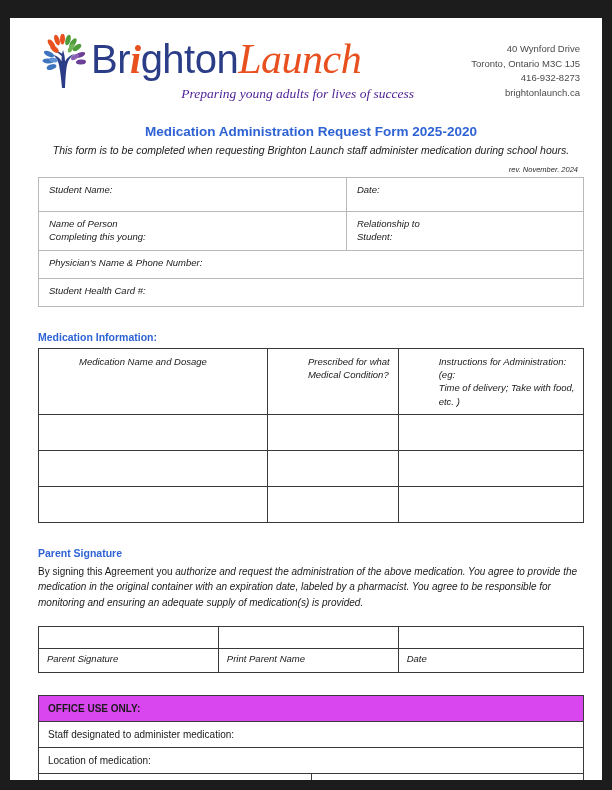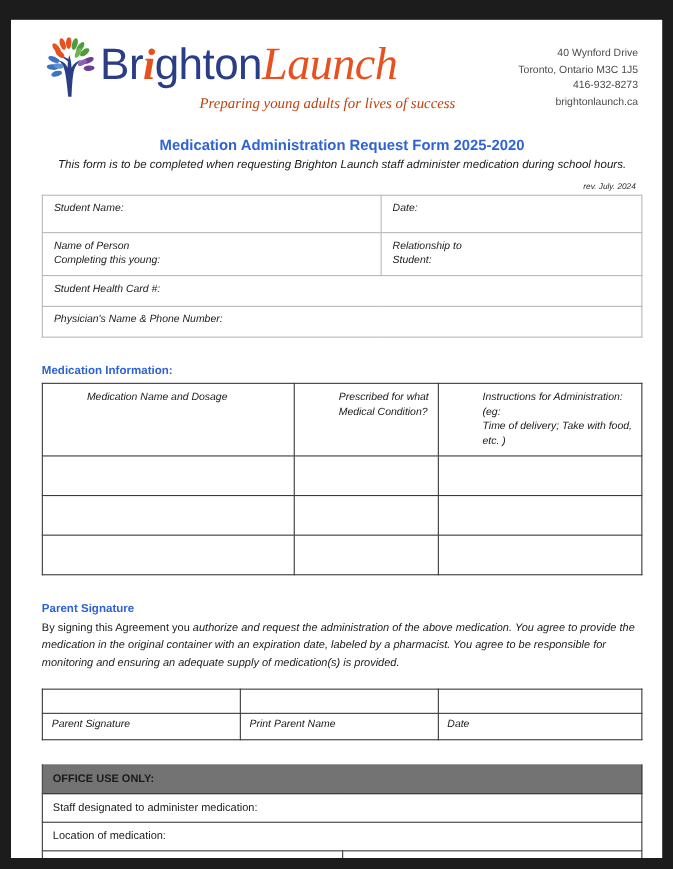--- a/index.html
+++ b/index.html
@@ -66,21 +66,21 @@
     font-family: "Liberation Serif", serif;
     font-style: italic;
     font-size: 42px;
     color: #e8511f;
     letter-spacing: -0.5px;
   }
   .tagline {
     font-family: "Liberation Serif", serif;
     font-style: italic;
     font-size: 13.5px;
-    color: #c2410c;
+    color: #4c1d95;
     text-align: right;
     margin-top: -4px;
     padding-right: 4px;
   }
 
   .addressblock {
     text-align: right;
     font-size: 9.5px;
     line-height: 1.55;
     color: #4a4a4a;
@@ -194,21 +194,21 @@
   }
   .office-table td {
     border: 1px solid #3a3a3a;
     font-size: 10px;
     color: #1a1a1a;
     padding: 6px 9px;
     vertical-align: middle;
     height: 26px;
   }
   .office-head td {
-    background: #737373;
+    background: #d946ef;
     font-weight: bold;
   }
 </style>
 </head>
 <body>
 
 <div id="page-frame">
   <div class="sheet">
 
     <div class="header">
@@ -251,43 +251,43 @@
       <div class="addressblock">
         <div>40 Wynford Drive</div>
         <div>Toronto, Ontario  M3C 1J5</div>
         <div>416-932-8273</div>
         <div>brightonlaunch.ca</div>
       </div>
     </div>
 
     <div class="form-title">Medication Administration Request Form 2025-2020</div>
     <div class="form-subtitle">This form is to be completed when requesting Brighton Launch staff administer medication during school hours.</div>
-    <div class="rev-note">rev. July. 2024</div>
+    <div class="rev-note">rev. November. 2024</div>
 
     <table class="student-table">
       <tbody>
           <tr class="st-h1">
         <td style="width:56.5%">Student Name:</td>
         <td style="width:43.5%">Date:</td>
       </tr>
       <tr class="st-h2">
         <td>
           <span>Name of Person</span><br>
           <span>Completing this young:</span>
         </td>
         <td>
           <span>Relationship to</span><br>
           <span>Student:</span>
         </td>
       </tr>
       <tr class="st-h3">
+        <td colspan="2">Physician's Name &amp; Phone Number:</td>
+      </tr>
+      <tr class="st-h3">
         <td colspan="2">Student Health Card #:</td>
-      </tr>
-      <tr class="st-h3">
-        <td colspan="2">Physician's Name &amp; Phone Number:</td>
       </tr>
     </tbody>
       </table>
 
     <div class="section-head">Medication Information:</div>
 
     <table class="med-table">
       <tbody>
           <tr class="med-head">
         <td style="width:42%">Medication Name and Dosage</td>

